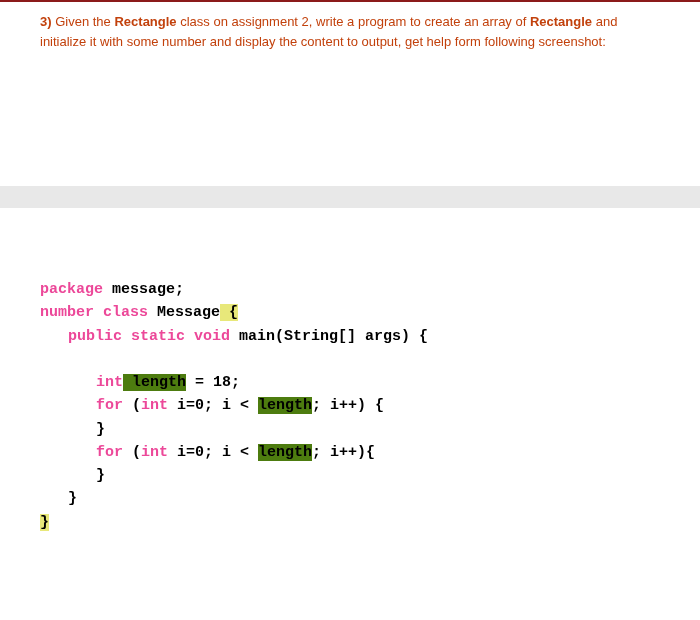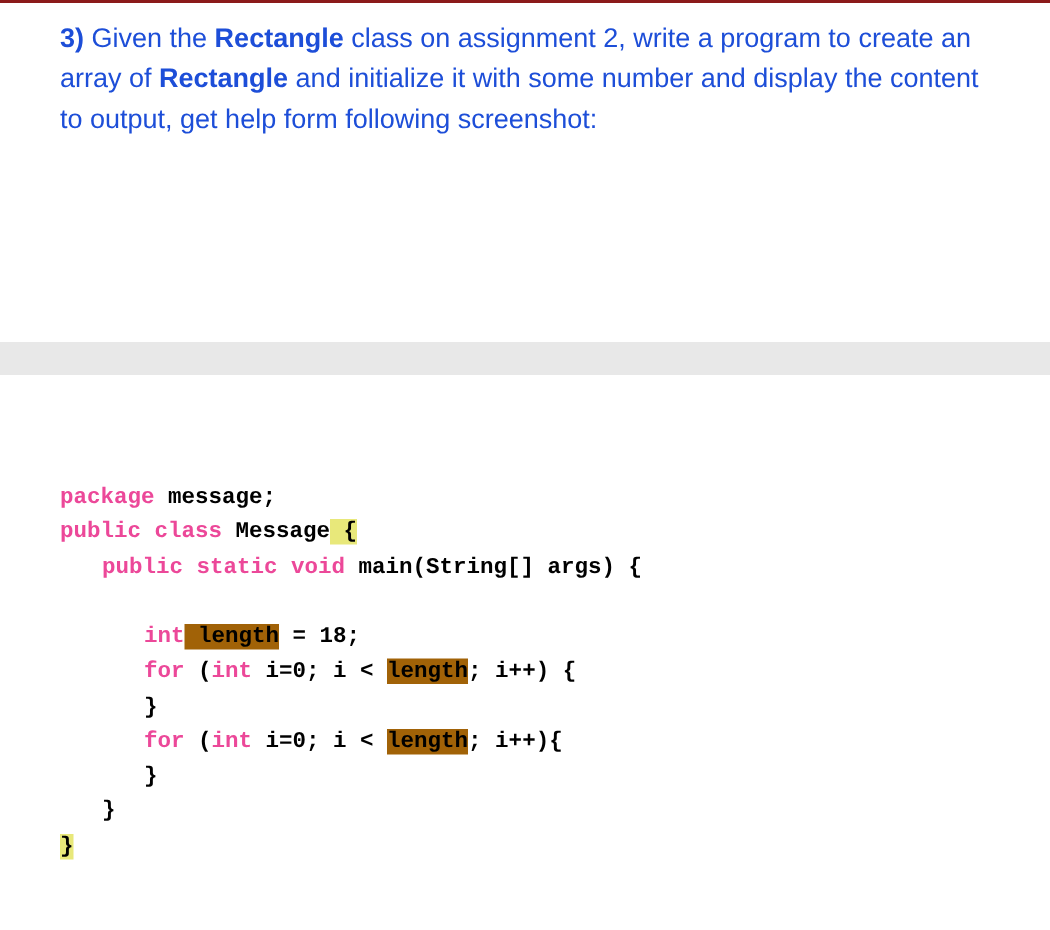--- a/index.html
+++ b/index.html
@@ -10,23 +10,23 @@
       font-family: Arial, Helvetica, sans-serif;
       position: relative;
     }
     .top-border {
       height: 2px;
       background: #8b1a1a;
       width: 100%;
     }
     .question-section {
       padding: 10px 40px 15px 40px;
-      font-size: 18px;
+      font-size: 13px;
       line-height: 1.5;
-      color: #1d4ed8;
+      color: #c2410c;
     }
     .question-section .qnum {
       font-weight: bold;
     }
     .question-section .bold-word {
       font-weight: bold;
     }
     .grey-band {
       height: 22px;
       background: #e8e8e8;
@@ -39,40 +39,40 @@
       font-size: 15px;
       line-height: 1.55;
       font-weight: bold;
       color: #000;
     }
     .code-line {
       white-space: pre;
     }
     .kw { color: #ec4899; }
     .hl { background: #e8e87a; }
-    .hl-green { background: #a16207; }
+    .hl-green { background: #4d7c0f; }
     .indent1 { padding-left: 28px; }
     .indent2 { padding-left: 56px; }
     .indent3 { padding-left: 84px; }
   </style>
 </head>
 <body>
 
 <div class="top-border"></div>
 
 <div class="question-section">
   <span class="qnum">3)</span>
   <span>Given the </span><span class="bold-word">Rectangle</span><span> class on assignment 2, write a program to create an array of </span><span class="bold-word">Rectangle</span><span> and initialize it with some number and display the content to output, get help form following screenshot:</span>
 </div>
 
 <div class="grey-band"></div>
 
 <div class="code-section">
   <div class="code-line"><span class="kw">package</span><span> message;</span></div>
-  <div class="code-line"><span class="kw">public</span><span class="kw"> class</span><span> Message</span><span class="hl"> {</span></div>
+  <div class="code-line"><span class="kw">number</span><span class="kw"> class</span><span> Message</span><span class="hl"> {</span></div>
   <div class="code-line indent1"><span class="kw">public static void</span><span> main(String[] args) {</span></div>
   <div class="code-line"> </div>
   <div class="code-line indent2"><span class="kw">int</span><span class="hl-green"> length</span><span> = 18;</span></div>
   <div class="code-line indent2"><span class="kw">for</span><span> (</span><span class="kw">int</span><span> i=0; i &lt; </span><span class="hl-green">length</span><span>; i++) {</span></div>
   <div class="code-line indent2"><span>}</span></div>
   <div class="code-line indent2"><span class="kw">for</span><span> (</span><span class="kw">int</span><span> i=0; i &lt; </span><span class="hl-green">length</span><span>; i++){</span></div>
   <div class="code-line indent2"><span>}</span></div>
   <div class="code-line indent1"><span>}</span></div>
   <div class="code-line"><span class="hl">}</span></div>
 </div>

